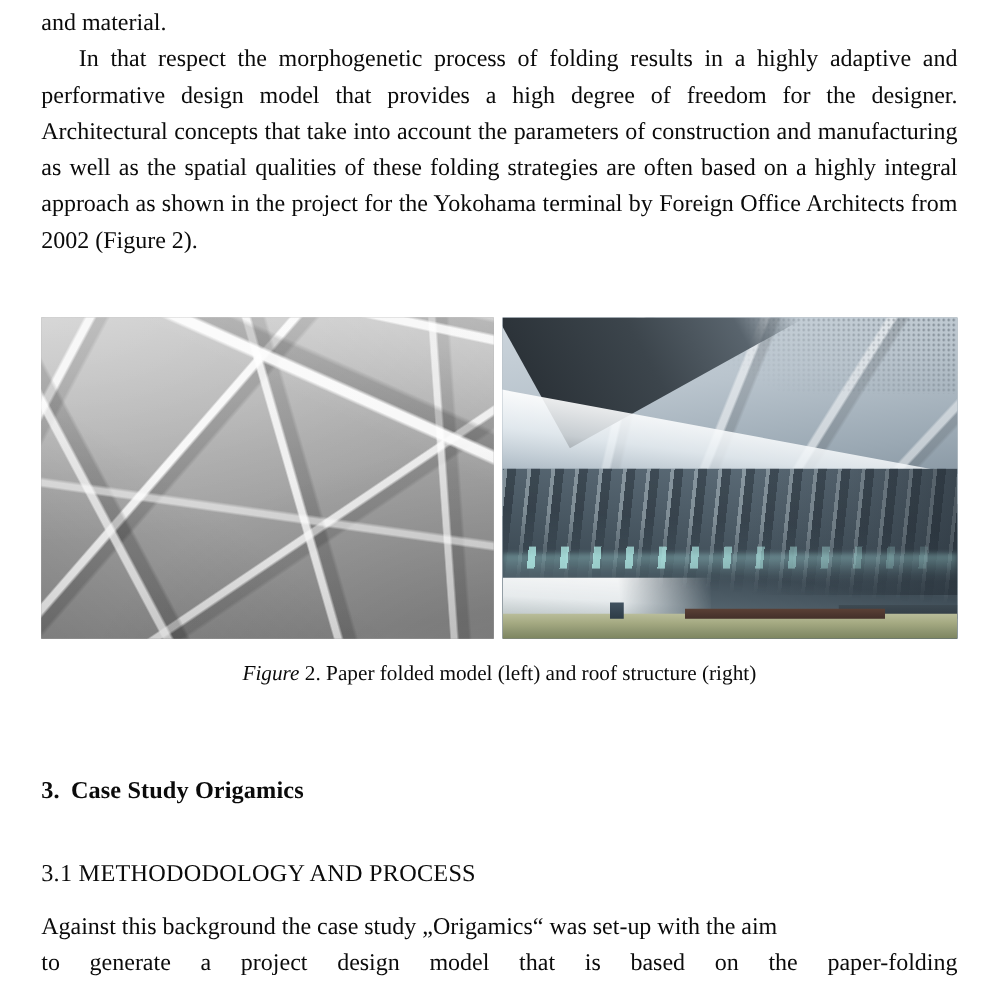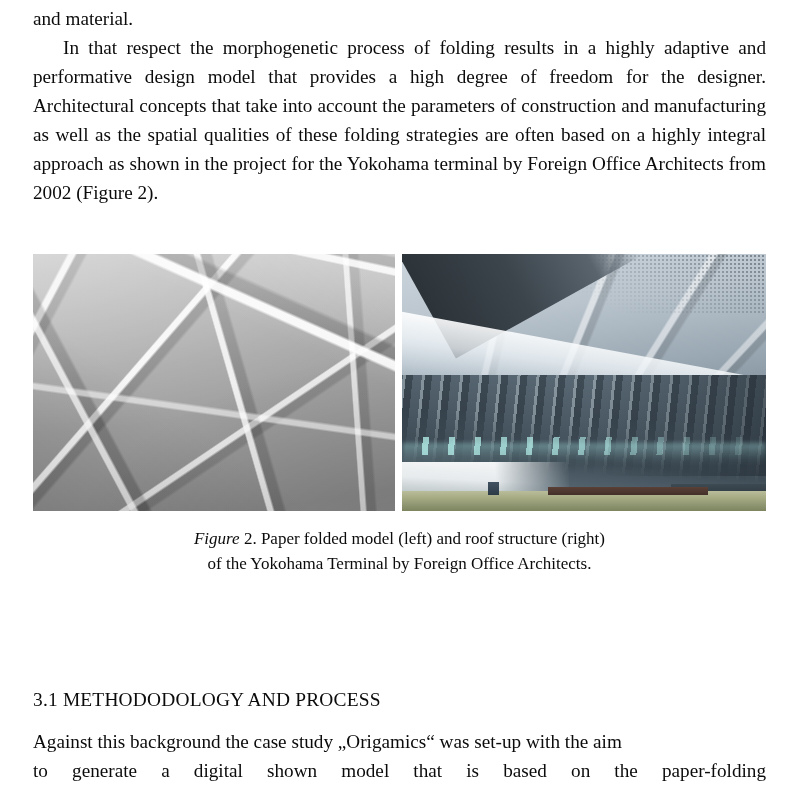--- a/index.html
+++ b/index.html
@@ -365,24 +365,26 @@
         <div class="rp-floor"></div>
         <div class="rp-counter"></div>
         <div class="rp-bin"></div>
       </div>
     </div>
 
   </div>
 
   <div id="caption">
     <span class="fig-word">Figure</span><span>&nbsp;</span><span>2.</span><span>&nbsp;</span><span>Paper folded model (left) and roof structure (right)</span><br>
-    <span>of the Yokohama Terminal by Foreign Office Architects.</span>
-  </div>
-
+  </div>
+
+  <div id="heading-main">
+    <span class="num">3.</span><span>Case Study Origamics</span>
+  </div>
 
   <div id="heading-sub">3.1 METHODODOLOGY AND PROCESS</div>
 
   <div class="textblock" id="para-bottom">
     <p>Against this background the case study „Origamics“ was set-up with the aim</p>
-    <p class="justify-last">to generate a digital shown model that is based on the paper-folding</p>
+    <p class="justify-last">to generate a project design model that is based on the paper-folding</p>
   </div>
 
 </div>
 
 </body></html>

